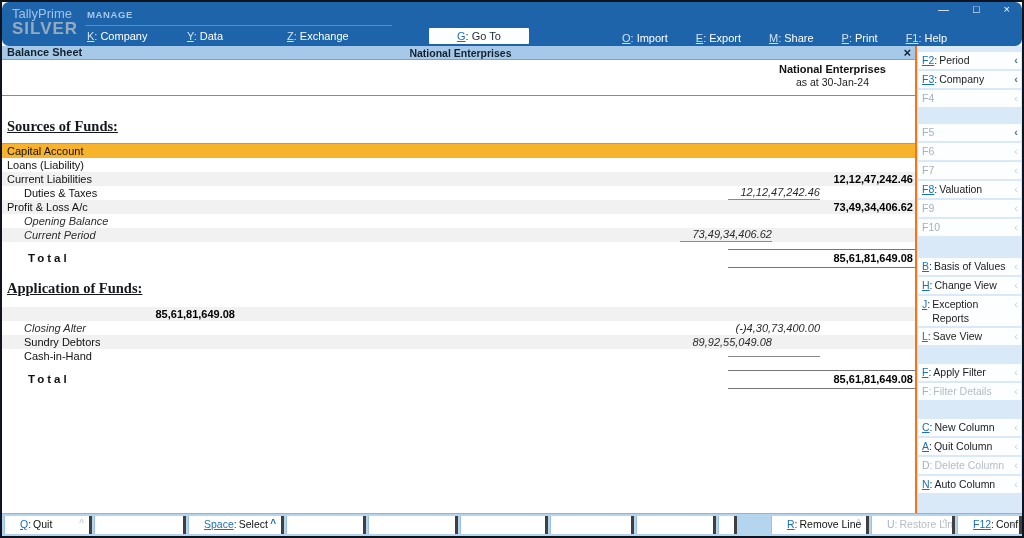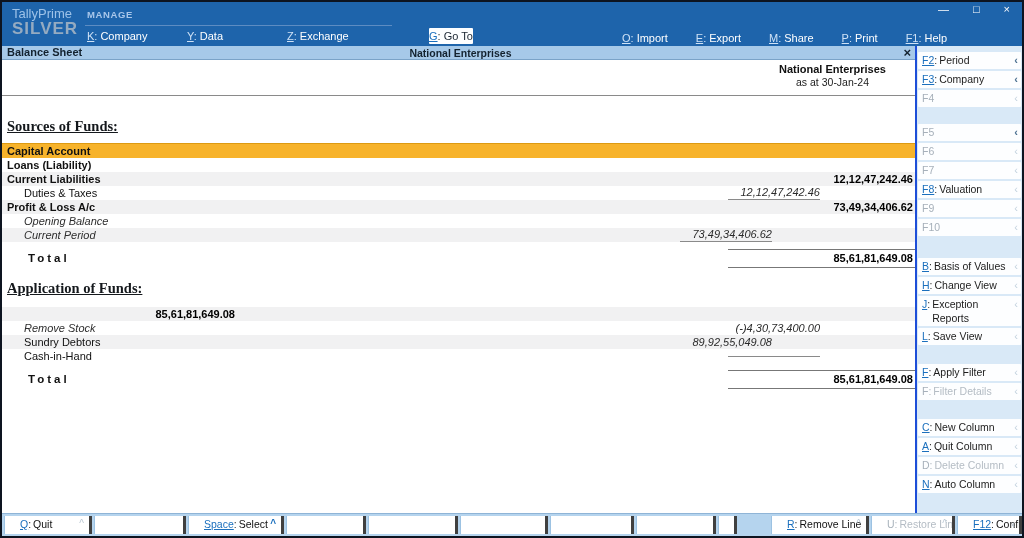--- a/index.html
+++ b/index.html
@@ -1,35 +1,35 @@
 <!DOCTYPE html>
 <html><head>
 <meta charset="utf-8">
 <style>
   html,body{margin:0;padding:0;background:#2e2e2e;}
   .window{width:1024px;height:538px;border:2px solid #0d1420;box-sizing:border-box;position:relative;
           background:#fff;font-family:"Liberation Sans",sans-serif;overflow:hidden;}
 
   
-  .topbar{position:absolute;left:0;top:0;width:100%;height:44px;background:#1e64ab;color:#fff;}
+  .topbar{position:absolute;left:0;top:0;width:100%;height:44px;background:#1e64ab;color:#fff;border-radius:7px;}
   .brand{position:absolute;left:10px;top:4px;}
   .brand-name{font-size:13px;color:#9dc2e8;line-height:15px;}
   .brand-edition{font-size:17px;font-weight:bold;color:#95abc1;letter-spacing:1px;line-height:16px;}
   .manage{position:absolute;left:85px;top:7px;font-size:9.5px;font-weight:bold;color:#a9c7ea;letter-spacing:.6px;}
   .manage-rule{position:absolute;left:83px;top:23px;width:307px;height:1px;background:#5d8cc2;}
   .menus-left{position:absolute;left:85px;top:28px;display:flex;}
   .menus-left .menu-item{min-width:100px;}
   .menus-right{position:absolute;left:620px;top:30px;display:flex;}
   .menus-right .menu-item{margin-right:28px;}
   .menus-right .menu-item:last-child{margin-right:0;}
   .menu-item{font-size:11px;cursor:default;white-space:nowrap;}
   .mkey{color:#cfe2f6;text-decoration:underline;}
   .mcolon{color:#cfe2f6;}
   .mlbl{color:#fff;margin-left:3px;}
-  .goto-btn{position:absolute;left:427px;top:26px;background:#fdfeff;border-radius:1px;padding:2px 0;font-size:11px;white-space:nowrap;text-align:right;}
+  .goto-btn{position:absolute;left:427px;top:26px;background:#fdfeff;border-radius:1px;padding:2px 28px;font-size:11px;white-space:nowrap;text-align:right;}
   .goto-btn .mkey{color:#1a6fbd;}
   .goto-btn .mcolon{color:#333;}
   .goto-btn .mlbl{color:#1c2733;}
   .win-controls{position:absolute;right:12px;top:1px;display:flex;gap:24px;font-size:11px;color:#fff;}
   .win-controls span{cursor:default;}
 
   
   .lightbar{position:absolute;left:0;top:44px;width:917px;height:14px;background:#a6c9e9;border-bottom:1px solid #7aa3c8;
             color:#13222f;box-sizing:border-box;}
   .lb-title{position:absolute;left:5px;top:0;font-size:11px;font-weight:bold;}
@@ -43,33 +43,33 @@
   .rh-company{font-size:11px;font-weight:bold;line-height:13px;}
   .rh-date{font-size:10.5px;line-height:13px;color:#222;}
   .section-title{font-family:"Liberation Serif",serif;font-size:14.5px;font-weight:bold;text-decoration:underline;
                  padding-left:5px;color:#14181c;}
   .st-sources{margin-top:22px;margin-bottom:8px;}
   .st-application{margin-top:12px;margin-bottom:10px;}
   .row{display:flex;height:14px;line-height:13px;font-size:11px;align-items:center;}
   .row.stripe{background:#f1f1f2;gap:48px;}
   .row.selected{background:#f7b32b;border-top:1px solid #dd9a12;}
   .cell-name{flex:1;padding-left:5px;white-space:nowrap;}
-  .row.bold .cell-name{font-weight:bold;}
+  .row.bold .cell-name{font-weight:normal;}
   .row.italic .cell-name{font-style:italic;color:#2e2e2e;}
   .row.indent .cell-name{padding-left:22px;}
   .amt{width:92px;text-align:right;white-space:nowrap;}
   .amt.inner{font-style:italic;color:#2b2b2b;}
   .amt.inner.line{border-bottom:1px solid #8a8a8a;}
   .amt.outer{font-weight:bold;width:97px;padding-right:4px;box-sizing:border-box;color:#000;}
   .row.total-row{height:auto;margin-top:7px;align-items:stretch;gap:28px;}
   .total-label{flex:1;font-weight:bold;letter-spacing:3px;padding-left:26px;font-size:11.5px;align-self:center;}
   .amounts{display:flex;border-top:1px solid #777;border-bottom:1px solid #777;padding:2px 0;}
 
   
-  .sidebar{position:absolute;right:0;top:44px;bottom:23px;width:107px;background:#d9e9f7;border-left:2px solid #1d4ed8;
+  .sidebar{position:absolute;right:0;top:44px;bottom:23px;width:107px;background:#d9e9f7;border-left:2px solid #f97316;
            padding-top:6px;box-sizing:border-box;}
   .sb-group{margin-bottom:19px;}
   .sb-group:nth-child(1){margin-bottom:17px;}
   .sb-group:nth-child(2){margin-bottom:22px;}
   .sb-btn{position:relative;background:#fdfeff;margin:0 1px 2px 1px;min-height:15px;padding:1px 10px 1px 4px;
           font-size:10.5px;line-height:14px;border-radius:1px;cursor:default;}
   .sb-key{color:#1a6fbd;text-decoration:underline;}
   .colon{color:#333;}
   .sb-lbl{color:#1c1c1c;margin-left:2px;}
   .sb-lbl.wrap{display:inline-block;max-width:58px;vertical-align:top;white-space:normal;}
@@ -185,21 +185,21 @@
       </div>
     </div>
 
     <div class="section-title st-application">Application of Funds:</div>
     <div>
         <div class="row stripe bold">
           <div class="amt inner"></div>
           <div class="amt outer">85,61,81,649.08</div>
         </div>
         <div class="row italic indent">
-          <div class="cell-name">Remove Stock</div>
+          <div class="cell-name">Closing Alter</div>
           <div class="amt inner">(-)4,30,73,400.00</div>
           <div class="amt outer"></div>
         </div>
         <div class="row stripe indent">
           <div class="cell-name">Sundry Debtors</div>
           <div class="amt inner">89,92,55,049.08</div>
           <div class="amt outer"></div>
         </div>
         <div class="row indent">
           <div class="cell-name">Cash-in-Hand</div>

